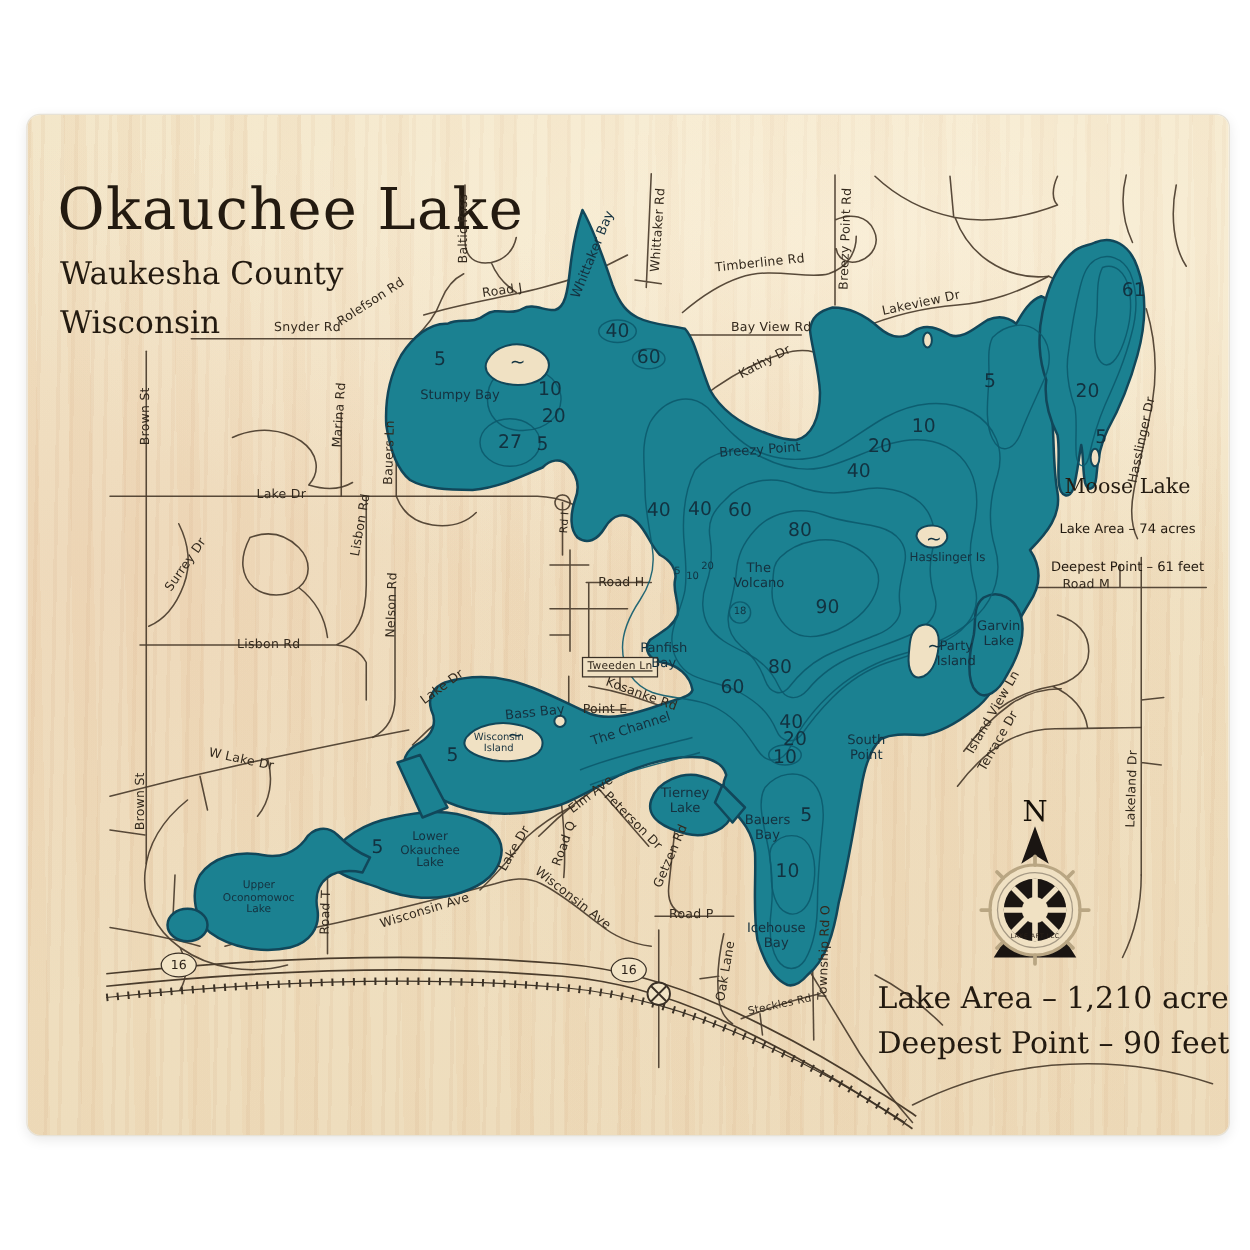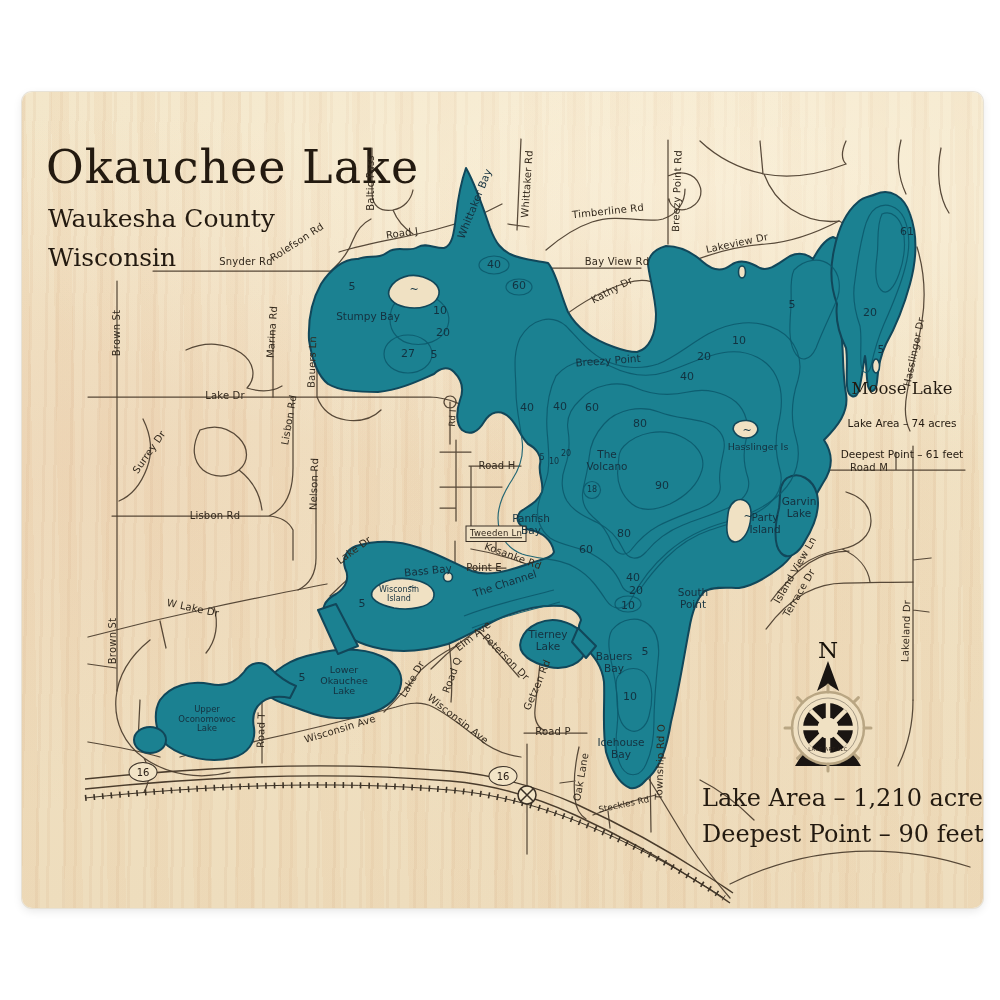--- a/index.html
+++ b/index.html
@@ -19,21 +19,21 @@
   .lake{fill:#1b8191;stroke:#11475a;stroke-width:2;stroke-linejoin:round;}
   .contour{fill:none;stroke:#0c5a6d;stroke-width:1.15;opacity:.9;}
   .island{fill:#f0e1c3;stroke:#11475a;stroke-width:1.6;}
   .rail-base{fill:none;stroke:#3c3226;stroke-width:1;}
   .rail-ticks{fill:none;stroke:#3c3226;stroke-width:6;stroke-dasharray:1.6 7;}
   .hwy-line{fill:none;stroke:#4a3c2c;stroke-width:1.4;}
   
   .lbl{position:absolute;white-space:pre-line;text-align:center;line-height:1.12;transform-origin:center;}
   .road-lbl{font-size:10px;color:#33291d;letter-spacing:.2px;}
   .water-lbl{font-size:10.5px;color:#15313f;}
-  .depth-lbl{font-size:11px;color:#123240;}
+  .depth-lbl{font-size:15px;color:#123240;}
   .hwy{position:absolute;width:27px;height:18px;border:1.4px solid #3a3026;border-radius:50%;
     background:#f2e4c6;color:#2b2118;font-size:10px;display:flex;align-items:center;justify-content:center;
     transform:translate(-50%,-50%);}
   .title-block{position:absolute;left:46px;top:140px;color:#231a10;}
   .title-block h1{margin:0;font-family:"DejaVu Serif",serif;font-weight:normal;font-size:46px;letter-spacing:1px;}
   .title-block p{margin:10px 0 0 2px;font-family:"DejaVu Serif",serif;font-size:25px;}
   .stats-block{position:absolute;left:702px;top:780px;color:#231a10;font-family:"DejaVu Serif",serif;font-size:24px;line-height:1.5;}
   .moose-block{position:absolute;left:813px;top:379px;width:178px;text-align:center;color:#231a10;}
   .moose-block .mname{font-family:"DejaVu Serif",serif;font-size:16.5px;}
   .moose-block .mline{font-size:10.5px;margin-top:19px;}

